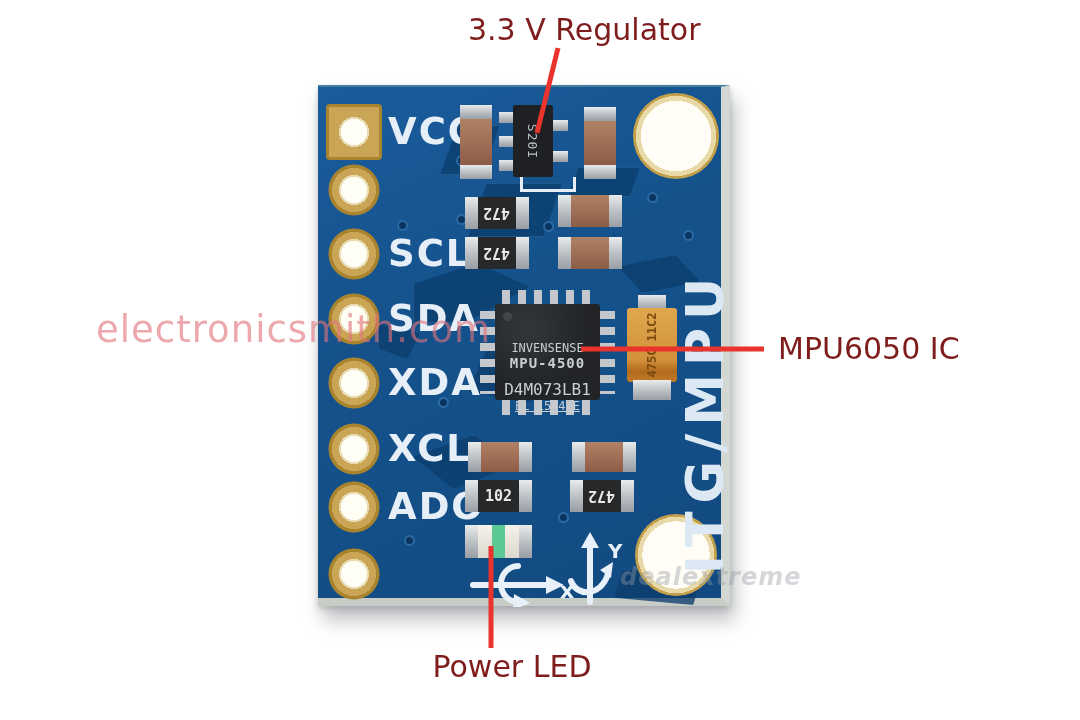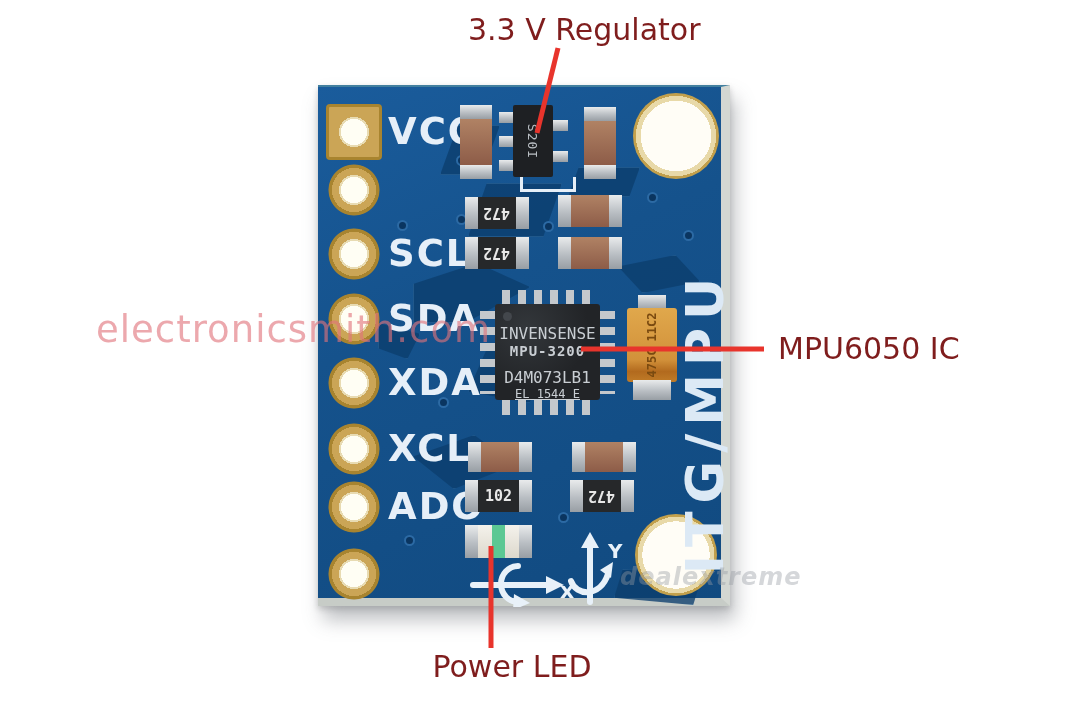--- a/index.html
+++ b/index.html
@@ -76,21 +76,21 @@
   .pins{position:absolute;}
   .pins.h{height:15px;left:22px;right:22px;background:repeating-linear-gradient(90deg,#c4c8cc 0 8px,rgba(0,0,0,0) 8px 16px);}
   .pins.v{width:15px;top:21px;bottom:21px;background:repeating-linear-gradient(180deg,#c4c8cc 0 8px,rgba(0,0,0,0) 8px 16px);}
   #chip .body{
     position:absolute;left:15px;top:14px;width:105px;height:96px;background:
     radial-gradient(circle at 30% 25%,#33373b,#222427 60%);
     border-radius:3px;color:#c9ced3;text-align:center;
   }
   #chip .dot{position:absolute;left:8px;top:8px;width:9px;height:9px;border-radius:50%;background:#43474c;}
   #chip .t{font-family:"DejaVu Sans Mono",monospace;white-space:nowrap;}
-  #chip .t1{font-size:16px;margin-top:20px;letter-spacing:0px;}
+  #chip .t1{font-size:12px;margin-top:37px;letter-spacing:0px;}
   #chip .t2{font-size:14px;font-weight:bold;letter-spacing:1px;}
   #chip .t3{font-size:16px;margin-top:9px;}
   #chip .t4{font-size:12px;text-decoration:underline;}
   
   #tant{position:absolute;left:309px;top:208px;width:50px;height:106px;z-index:3;}
   #tant .tab{position:absolute;left:11px;top:0;width:28px;height:15px;}
   #tant .body{
     position:absolute;left:0;top:13px;width:50px;height:74px;border-radius:3px;
     background:linear-gradient(180deg,#e0a84c 0%,#d2913a 70%,#b26a1e 86%,#c07c28 100%);
     display:flex;align-items:center;justify-content:center;
@@ -207,21 +207,21 @@
   </div>
 
   <div id="chip">
     <div class="pins h" style="top:0;"></div>
     <div class="pins h" style="bottom:0;"></div>
     <div class="pins v" style="left:0;"></div>
     <div class="pins v" style="right:0;"></div>
     <div class="body">
       <div class="dot"></div>
       <div class="t t1">INVENSENSE</div>
-      <div class="t t2">MPU-3200</div>
+      <div class="t t2">MPU-4500</div>
       <div class="t t3">D4M073LB1</div>
       <div class="t t4">EL 1544 E</div>
     </div>
   </div>
 
   <div id="tant">
     <div class="tab silver"></div>
     <div class="body">
         <span class="mark">475C 11C2</span>
       </div>

